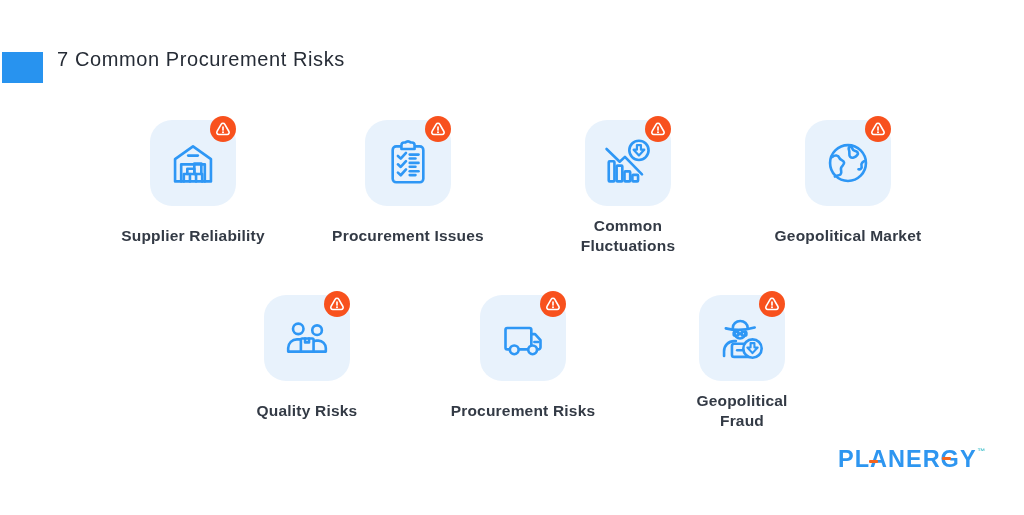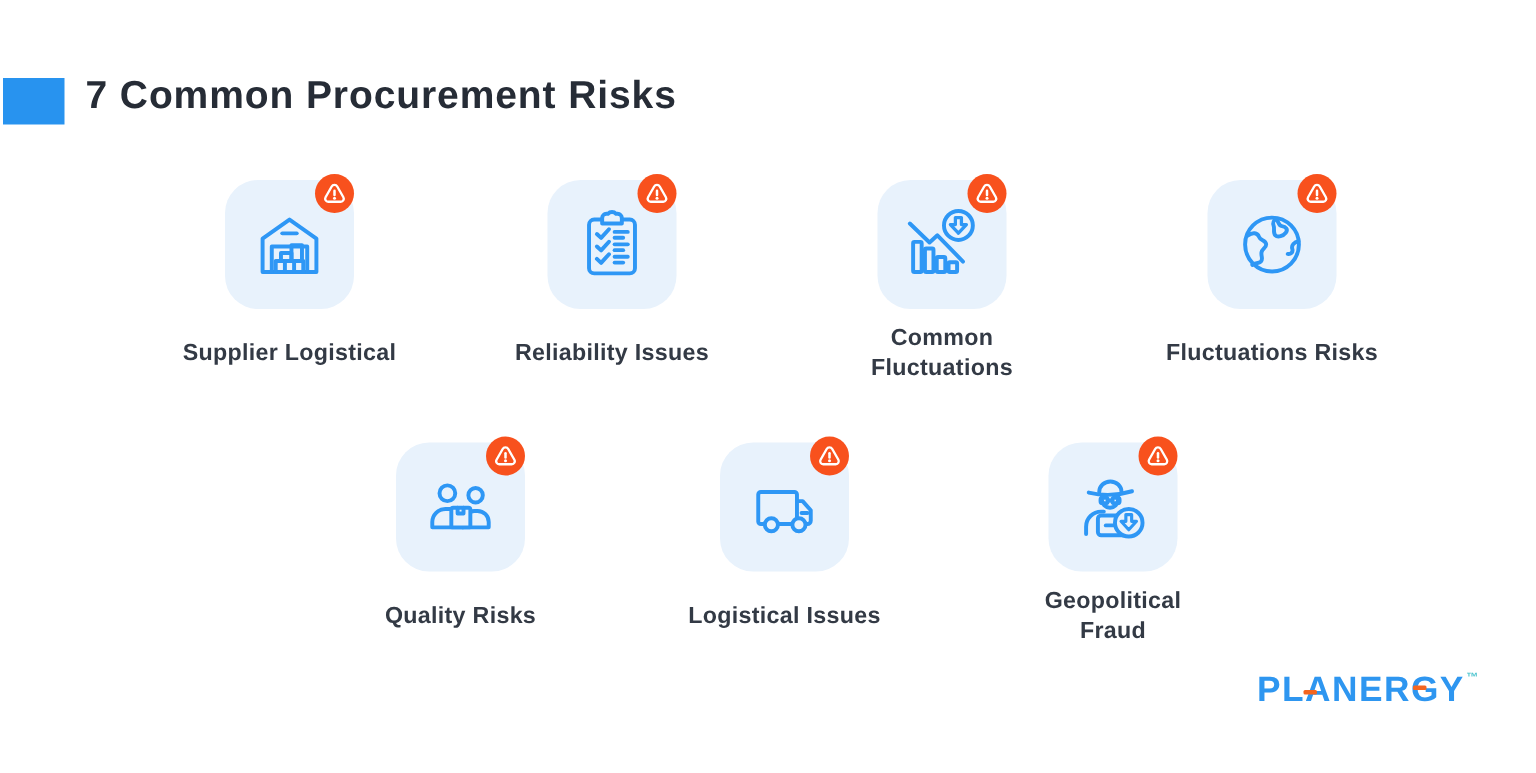--- a/index.html
+++ b/index.html
@@ -6,21 +6,21 @@
   #canvas{
     position:relative;width:1024px;height:515px;background:#ffffff;overflow:hidden;
     font-family:"Liberation Sans", sans-serif;
   }
   .accent-square{
     position:absolute;left:2px;top:52px;width:41px;height:31px;
     background:var(--accent,#2893ef);
   }
   .page-title{
     position:absolute;left:57px;top:48px;margin:0;
-    font-size:26px;font-weight:700;letter-spacing:.6px;
+    font-size:20px;font-weight:400;letter-spacing:.6px;
     color:var(--text-dark,#262c36);
   }
   .tile{
     position:absolute;width:86px;height:86px;border-radius:22px;
     background:var(--tile-bg,#e8f2fc);
   }
   .tile .icon{
     position:absolute;left:15px;top:15px;width:56px;height:56px;
     color:var(--icon-blue,#2e97f5);
   }
@@ -71,21 +71,21 @@
           <path d="M33.5 44.5 V32.5 H41.5 V44.5"></path>
         </svg>
         <div class="badge">
           <svg viewBox="0 0 24 24">
             <path style="stroke-width:1.9" d="M12 5.1 c0.9 0 1.75 0.48 2.2 1.28 l4.9 8.6 c0.9 1.6 -0.25 3.6 -2.1 3.6 H6.95 c-1.85 0 -3 -2 -2.1 -3.6 l4.9 -8.6 c0.45 -0.8 1.3 -1.28 2.2 -1.28 z"></path>
             <path style="stroke-width:2" d="M12 9.7 V13.1"></path>
             <path style="stroke-width:2.4" d="M12 15.8 v0.01"></path>
           </svg>
         </div>
       </div>
-      <div class="tile-label" style="left: 83px; top: 226px;">Supplier Logistical</div>
+      <div class="tile-label" style="left: 83px; top: 226px;">Supplier Reliability</div>
       <div class="tile" style="left: 365px; top: 120px;">
         <svg class="icon" viewBox="0 0 64 64">
           <rect x="14.5" y="13" width="35" height="41" rx="4"></rect>
           <path class="mask" d="M24.5 16 V11.8 A3.2 3.2 0 0 1 27.7 8.6 H28.9 A4.3 4.3 0 0 1 35.1 8.6 H36.3 A3.2 3.2 0 0 1 39.5 11.8 V16 Z"></path>
           <path d="M20.5 24 l3.2 3 l6 -6.6"></path>
           <path d="M34 22.4 H44"></path>
           <path d="M34 26.8 H40.5"></path>
           <path d="M20.5 33.5 l3.2 3 l6 -6.6"></path>
           <path d="M34 31.9 H44"></path>
           <path d="M34 36.3 H40.5"></path>
@@ -94,21 +94,21 @@
           <path d="M34 45.8 H40.5"></path>
         </svg>
         <div class="badge">
           <svg viewBox="0 0 24 24">
             <path style="stroke-width:1.9" d="M12 5.1 c0.9 0 1.75 0.48 2.2 1.28 l4.9 8.6 c0.9 1.6 -0.25 3.6 -2.1 3.6 H6.95 c-1.85 0 -3 -2 -2.1 -3.6 l4.9 -8.6 c0.45 -0.8 1.3 -1.28 2.2 -1.28 z"></path>
             <path style="stroke-width:2" d="M12 9.7 V13.1"></path>
             <path style="stroke-width:2.4" d="M12 15.8 v0.01"></path>
           </svg>
         </div>
       </div>
-      <div class="tile-label" style="left: 298px; top: 226px;">Reliability Issues</div>
+      <div class="tile-label" style="left: 298px; top: 226px;">Procurement Issues</div>
       <div class="tile" style="left: 585px; top: 120px;">
         <svg class="icon" viewBox="0 0 64 64">
           <rect x="10" y="30" width="6.5" height="23" rx="1"></rect>
           <rect x="19" y="35" width="6.5" height="18" rx="1"></rect>
           <rect x="28" y="41.5" width="6.5" height="11.5" rx="1"></rect>
           <rect x="37" y="45.5" width="6.5" height="7.5" rx="1"></rect>
           <path d="M7.5 16 L22.5 30.5 L28.5 25 L48 45"></path>
           <circle class="mask" cx="44.5" cy="17.5" r="11"></circle>
           <path style="stroke-width:2.5" d="M42.2 11.5 h4.6 v5.3 h3.8 l-6.1 6.6 l-6.1 -6.6 h3.8 z"></path>
         </svg>
@@ -130,21 +130,21 @@
           <path d="M52.2 29.5 C49 30 46.5 32.5 47.5 35.5 C48.2 37.7 46.2 39.7 44 39.2"></path>
         </svg>
         <div class="badge">
           <svg viewBox="0 0 24 24">
             <path style="stroke-width:1.9" d="M12 5.1 c0.9 0 1.75 0.48 2.2 1.28 l4.9 8.6 c0.9 1.6 -0.25 3.6 -2.1 3.6 H6.95 c-1.85 0 -3 -2 -2.1 -3.6 l4.9 -8.6 c0.45 -0.8 1.3 -1.28 2.2 -1.28 z"></path>
             <path style="stroke-width:2" d="M12 9.7 V13.1"></path>
             <path style="stroke-width:2.4" d="M12 15.8 v0.01"></path>
           </svg>
         </div>
       </div>
-      <div class="tile-label" style="left: 738px; top: 226px;">Fluctuations Risks</div>
+      <div class="tile-label" style="left: 738px; top: 226px;">Geopolitical Market</div>
       <div class="tile" style="left: 264px; top: 295px;">
         <svg class="icon" viewBox="0 0 64 64">
           <circle cx="22" cy="21.5" r="6"></circle>
           <circle cx="43.5" cy="23" r="5.5"></circle>
           <path d="M10.5 47.5 V43.5 A10 10 0 0 1 20.5 33.5 H24 A10 10 0 0 1 34 43.5 V47.5 Z"></path>
           <path d="M33.5 47.5 V44 A9 9 0 0 1 42.5 35 H45 A8.5 8.5 0 0 1 53.5 43.5 V47.5 Z"></path>
           <rect class="mask" x="25" y="32.5" width="14.5" height="15" rx="1.5"></rect>
           <path d="M29.8 32.5 V37 H34.3 V32.5"></path>
         </svg>
         <div class="badge">
@@ -165,21 +165,21 @@
           <circle class="mask" cx="43" cy="45.5" r="5"></circle>
         </svg>
         <div class="badge">
           <svg viewBox="0 0 24 24">
             <path style="stroke-width:1.9" d="M12 5.1 c0.9 0 1.75 0.48 2.2 1.28 l4.9 8.6 c0.9 1.6 -0.25 3.6 -2.1 3.6 H6.95 c-1.85 0 -3 -2 -2.1 -3.6 l4.9 -8.6 c0.45 -0.8 1.3 -1.28 2.2 -1.28 z"></path>
             <path style="stroke-width:2" d="M12 9.7 V13.1"></path>
             <path style="stroke-width:2.4" d="M12 15.8 v0.01"></path>
           </svg>
         </div>
       </div>
-      <div class="tile-label" style="left: 413px; top: 401px;">Logistical Issues</div>
+      <div class="tile-label" style="left: 413px; top: 401px;">Procurement Risks</div>
       <div class="tile" style="left: 699px; top: 295px;">
         <svg class="icon" viewBox="0 0 64 64">
           <path d="M21.5 20.5 A8.5 8 0 0 1 38.5 20.5"></path>
           <path d="M13.5 21 Q30 25 46.5 20"></path>
           <path d="M23.5 24.5 v1.8 a6.2 6.2 0 0 0 12.4 0 v-1.8"></path>
           <rect x="22.5" y="25" width="5.5" height="4.2" rx="1.5"></rect>
           <rect x="31.5" y="25" width="5.5" height="4.2" rx="1.5"></rect>
           <path d="M28 27 h3.5"></path>
           <path d="M11.5 52.5 V47 A11.5 11.5 0 0 1 23 35.5 H25"></path>
           <rect class="mask" x="20.5" y="38.5" width="23" height="15" rx="2.5"></rect>

